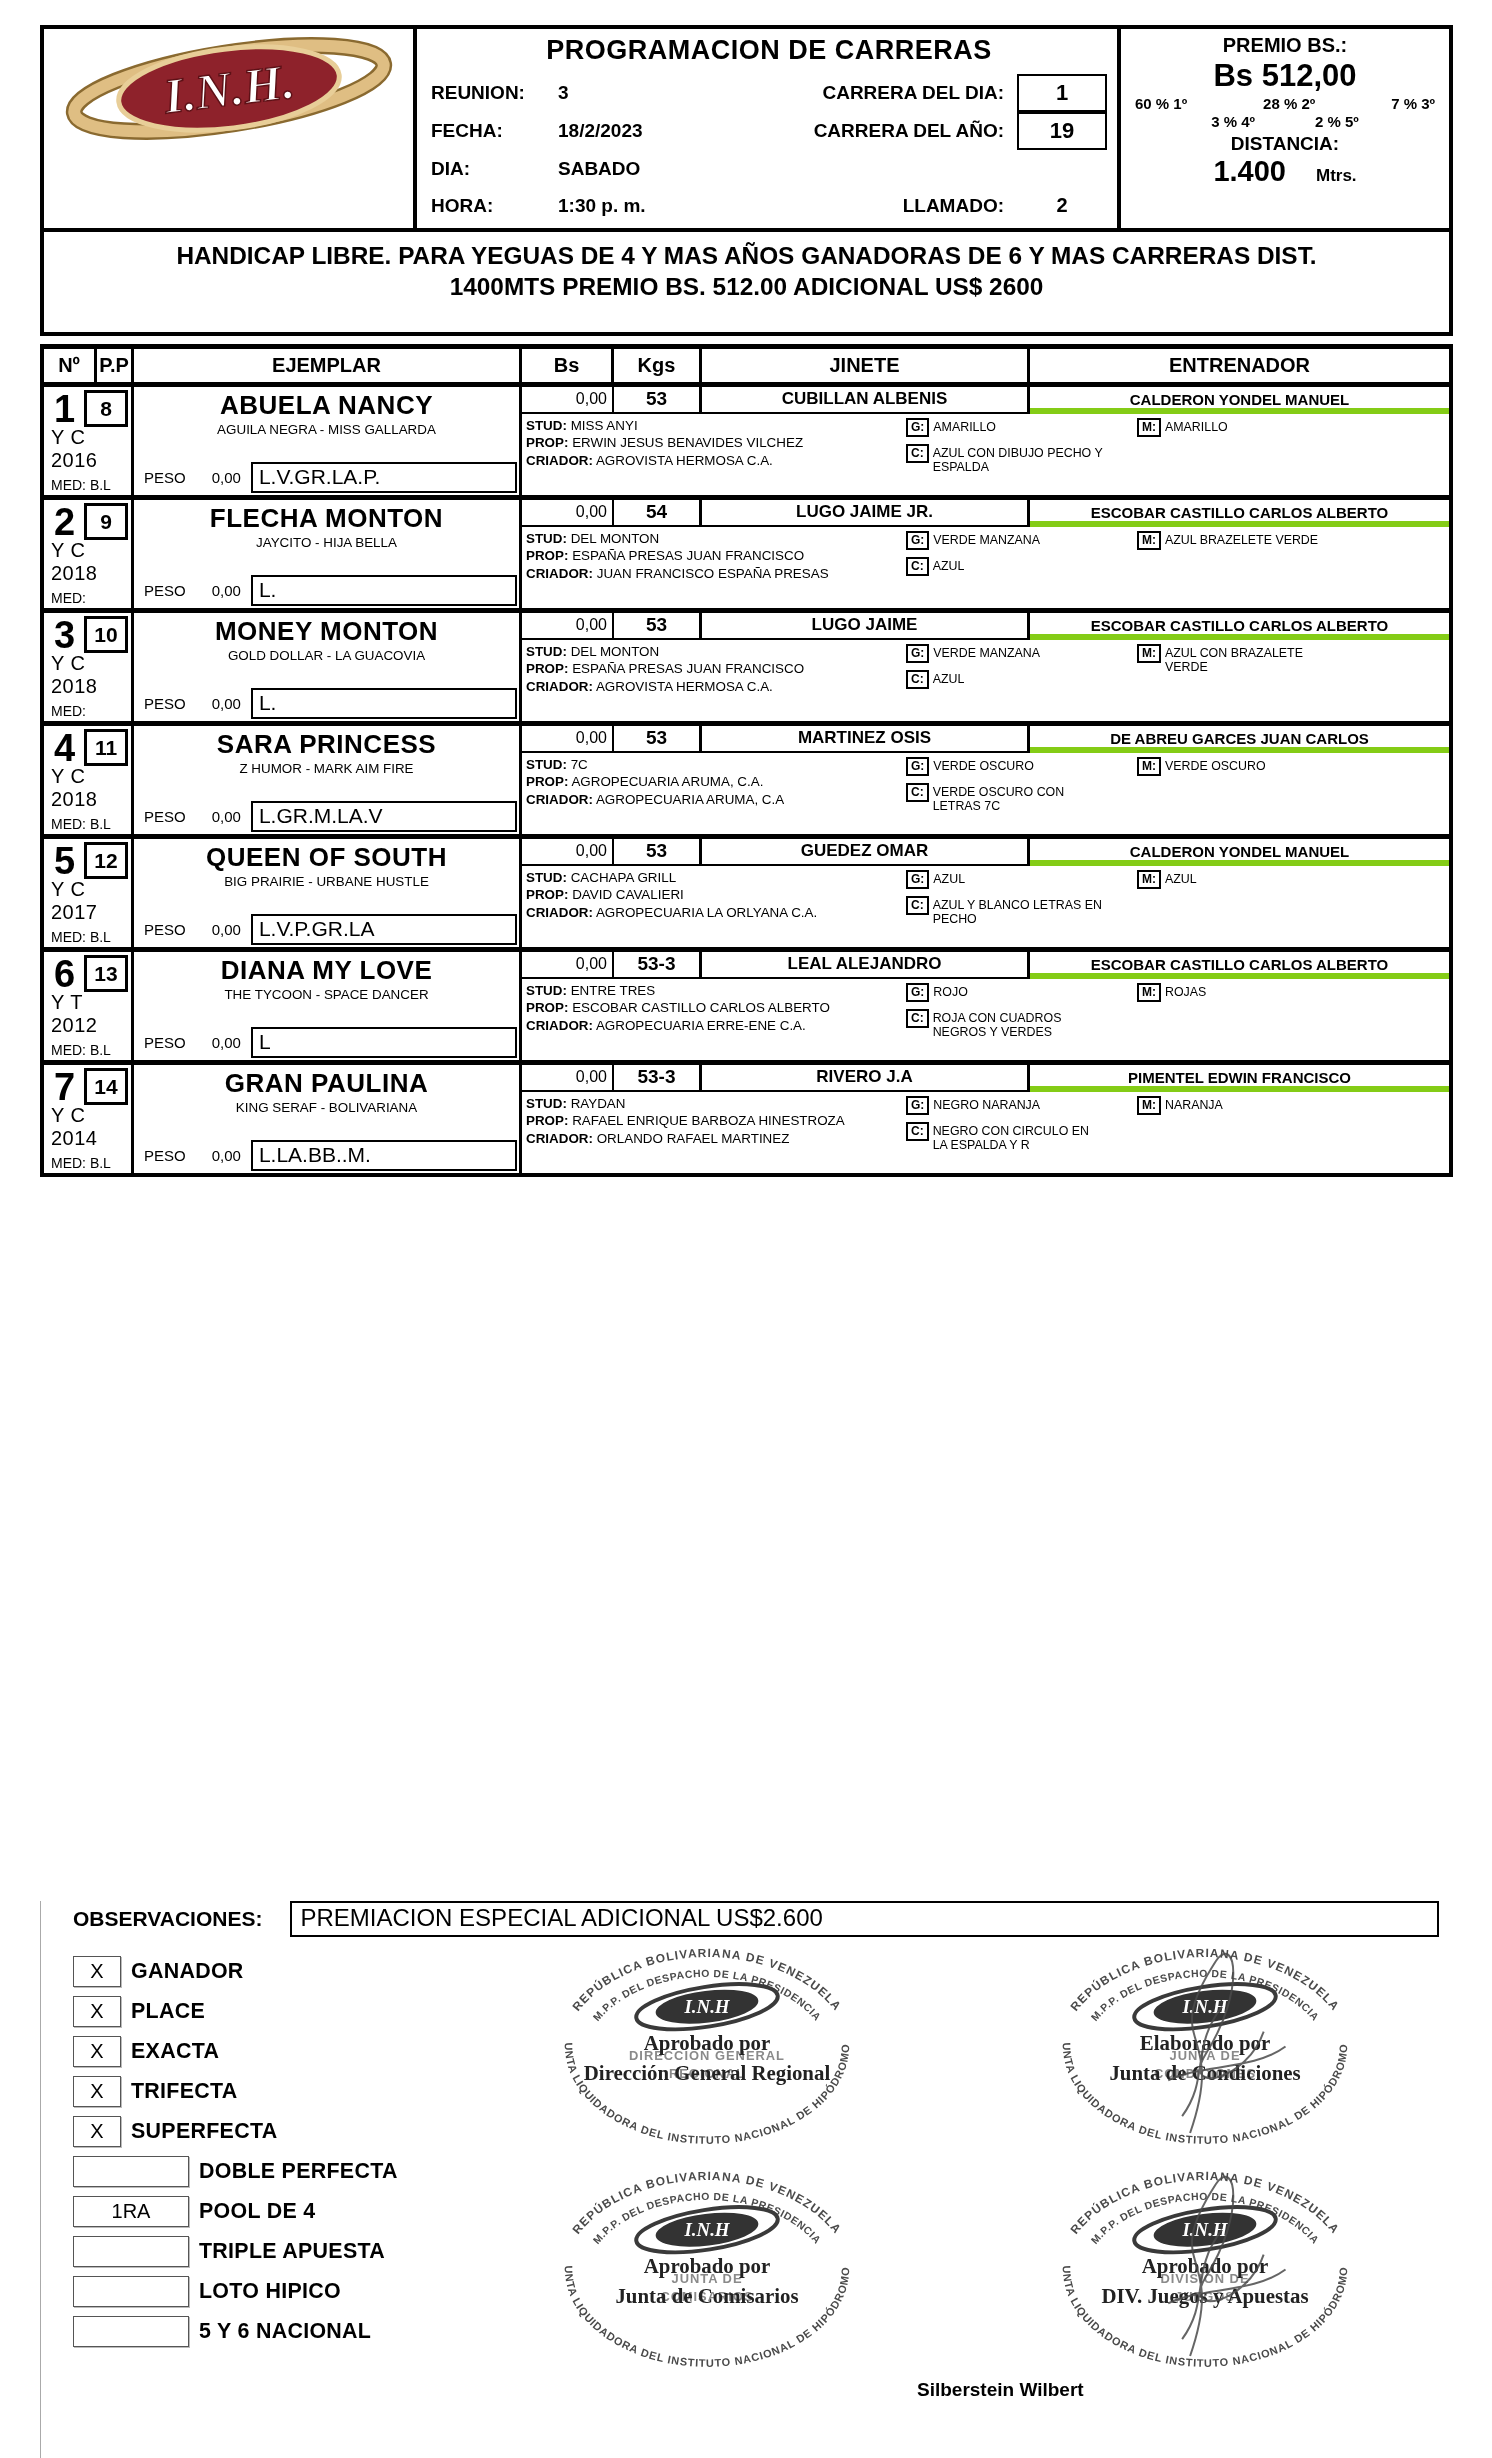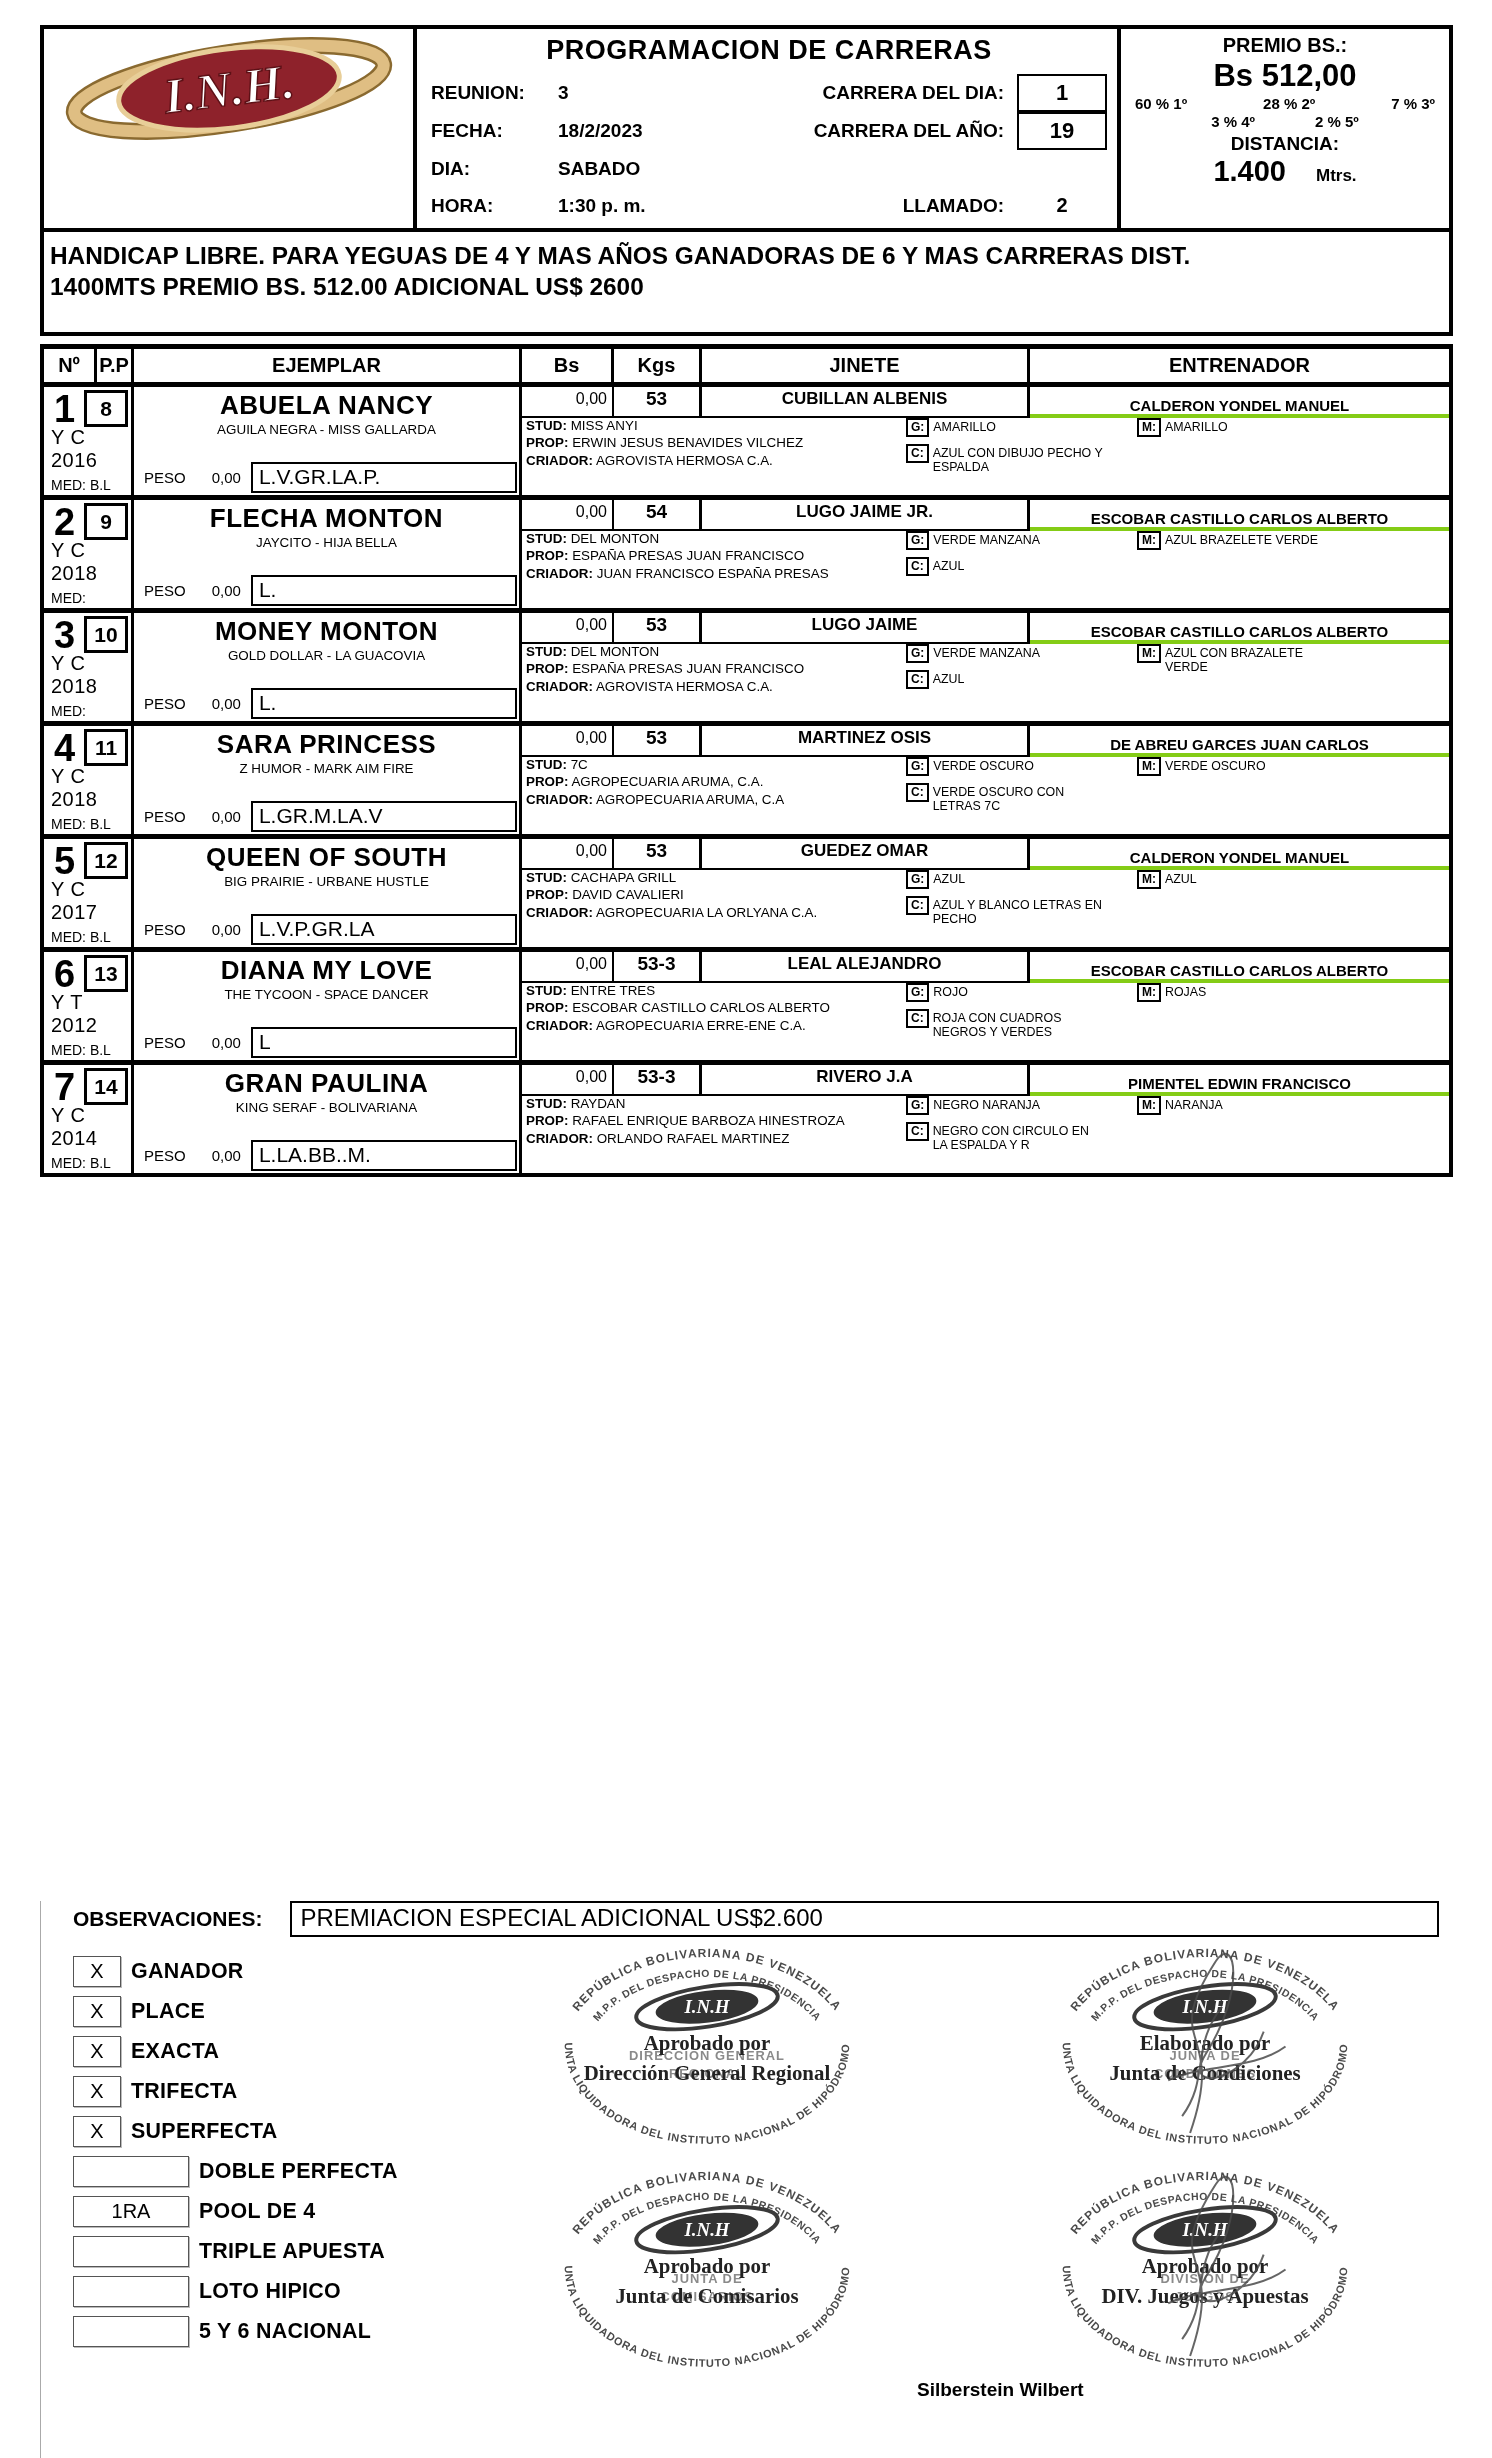--- a/index.html
+++ b/index.html
@@ -23,21 +23,21 @@
   .premio-label { font-weight:bold; font-size:20px; }
   .premio-amount { font-weight:bold; font-size:31px; margin-top:1px; }
   .pct-line { display:flex; justify-content:space-between; font-weight:bold; font-size:15px; padding:1px 6px 0; }
   .pct-line.second { justify-content:center; gap:60px; }
   .dist-label { font-weight:bold; font-size:19px; margin-top:3px; }
   .dist-line { display:flex; align-items:baseline; justify-content:center; gap:30px; }
   .dist-value { font-weight:bold; font-size:29px; }
   .dist-unit { font-weight:bold; font-size:17px; }
 
   
-  .cond-box { border:4px solid #000; border-top:none; padding:8px 6px 30px; text-align:left; }
+  .cond-box { border:4px solid #000; border-top:none; padding:8px 6px 30px; text-align:center; }
   .cond-line { font-weight:bold; font-size:24.4px; line-height:31px; }
 
   
   .race-table { border:4px solid #000; border-top:5px solid #000; margin-top:8px; }
   .thead { display:grid; grid-template-columns:53px 37px 388px 92px 88px 328px auto; border-bottom:5px solid #000; }
   .th { font-weight:bold; font-size:20px; text-align:center; padding:5px 0; border-right:3px solid #000; }
   .th:last-child { border-right:none; }
   .hrow { display:grid; grid-template-columns:90px 388px auto; border-bottom:5px solid #000; min-height:107px; }
   .hrow:last-child { border-bottom:none; }
   .c-no { border-right:3px solid #000; padding:2px 0 2px 0; display:flex; flex-direction:column; }
@@ -51,21 +51,21 @@
   .ped { text-align:center; font-size:13.4px; margin-top:1px; }
   .peso-line { display:flex; align-items:center; margin-top:auto; padding-left:8px; }
   .peso-lab { font-size:15px; }
   .peso-val { font-size:15px; margin-left:26px; margin-right:10px; }
   .impl-box { flex:1; border:2px solid #000; font-size:21px; padding:1px 6px 2px; background:#fff; }
   .c-right { display:flex; flex-direction:column; }
   .r-top { display:grid; grid-template-columns:92px 88px 328px auto; height:27px; }
   .bs-val { font-size:16px; text-align:right; padding:3px 5px 0 0; border-right:2px solid #000; border-bottom:2px solid #000; }
   .kg-val { font-weight:bold; font-size:19px; text-align:center; border-right:3px solid #000; border-bottom:2px solid #000; padding-top:1px; }
   .jockey { font-weight:bold; font-size:17px; text-align:center; border-right:3px solid #000; border-bottom:2px solid #000; padding-top:2px; }
-  .trainer { font-weight:bold; font-size:15px; text-align:center; padding-top:10px; border-bottom:4px solid #84cc16; }
+  .trainer { font-weight:bold; font-size:15px; text-align:center; padding-top:4px; border-bottom:6px solid #84cc16; }
   .r-body { flex:1; display:grid; grid-template-columns:380px 231px auto; padding:2px 4px 2px 4px; }
   .spc { font-size:13.4px; line-height:17.4px; padding-top:1px; }
   .spc b { font-size:13.4px; }
   .gc-row { display:flex; align-items:flex-start; margin-bottom:7px; }
   .tag { border:2.5px solid #000; font-weight:bold; font-size:12px; padding:1px 3px; margin-right:4px; background:#fff; line-height:13px; }
   .gc-text { font-size:12.4px; line-height:14px; max-width:174px; padding-top:2px; }
   .gc, .mc { padding-top:2px; }
 
   
   .gap { height:724px; }

